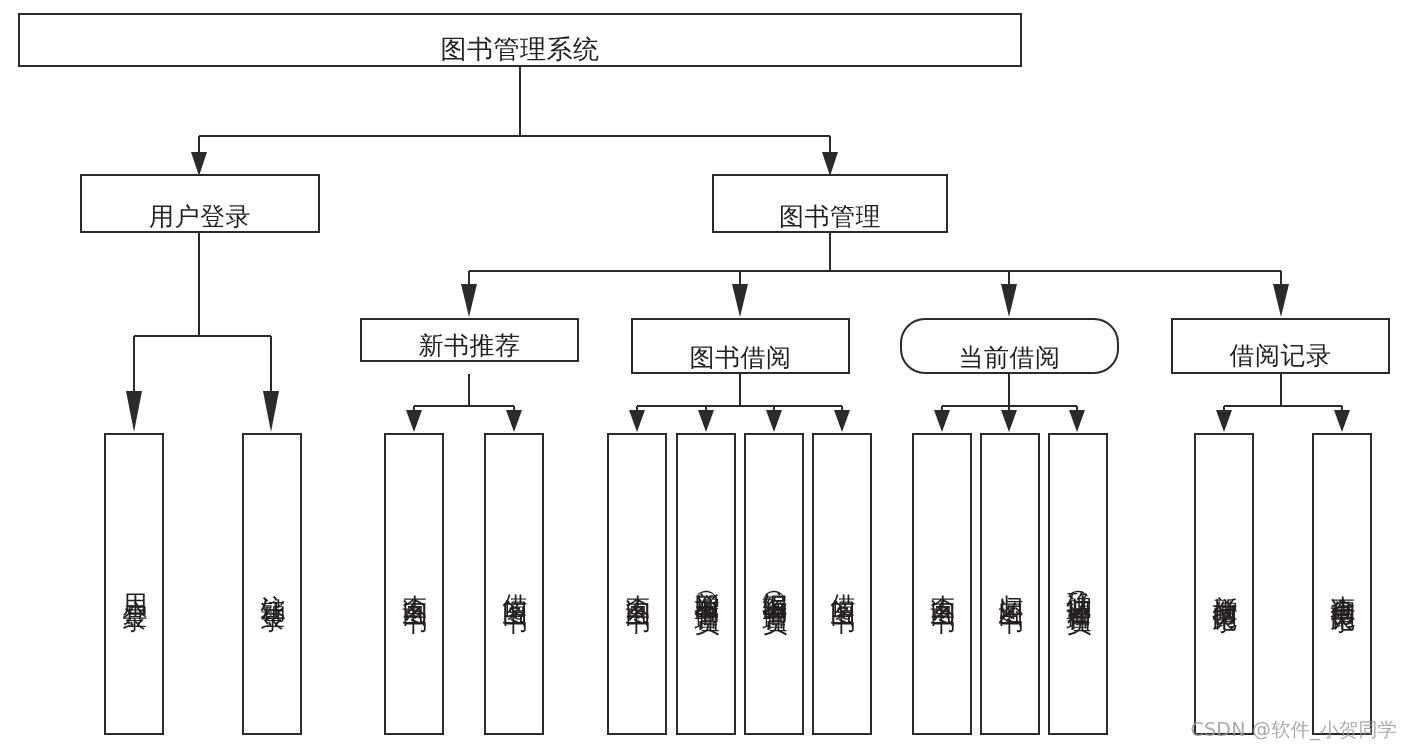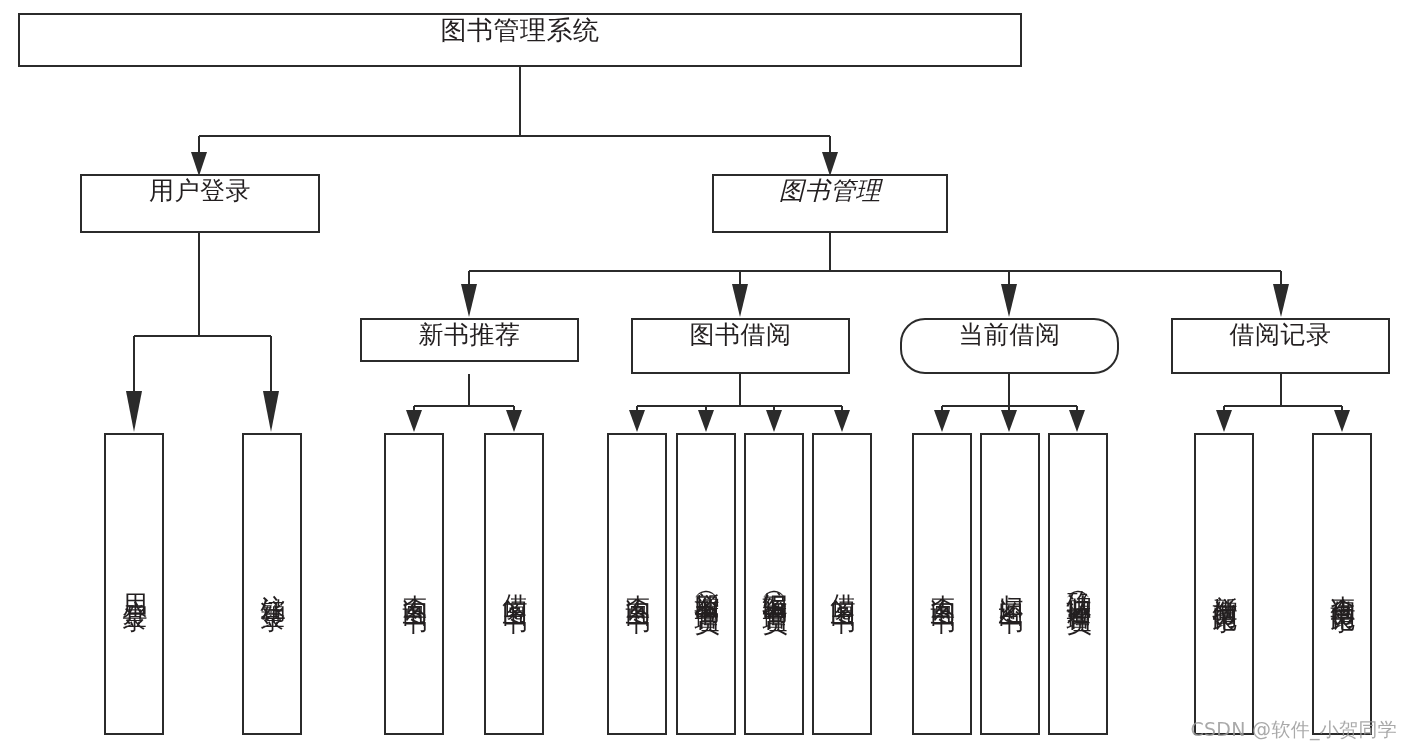--- a/index.html
+++ b/index.html
@@ -30,21 +30,21 @@
   }
   #wires polygon{ fill:#2b2b2b; }
 
   
   .node{
     position:absolute;
     box-sizing:border-box;
     border:2.6px solid #2b2b2b;
     background:#ffffff;
     display:flex;
-    align-items:flex-start;
+    align-items:flex-end;
     justify-content:center;
     text-align:center;
     line-height:1.18;
     color:#231f20;
   }
   .node.h{            
     font-size:25px;
     letter-spacing:.5px;
     white-space:nowrap;
   }
@@ -150,34 +150,34 @@
     <polygon points="1334,410 1350,410 1342,432"></polygon>
   </svg>
 
   <div class="node h root" style="left:18px;  top:13px;  width:1004px; height:54px;">
     <span>图书管理系统</span>
   </div>
 
   <div class="node h" style="left:80px;  top:174px; width:240px; height:59px;">
     <span>用户登录</span>
   </div>
-  <div class="node h" style="left:712px; top:174px; width:236px; height:59px;font-style:italic;">
+  <div class="node h" style="left:712px; top:174px; width:236px; height:59px;">
     <span>图书管理</span>
   </div>
 
   <div class="node h" style="left:360px;  top:318px; width:219px; height:44px;">
     <span>新书推荐</span>
   </div>
   <div class="node h" style="left:631px;  top:318px; width:219px; height:56px;">
     <span>图书借阅</span>
   </div>
   <div class="node h" style="left:900px;  top:318px; width:219px; height:56px;border-radius:25px;">
     <span>当前借阅</span>
   </div>
-  <div class="node h" style="left:1171px; top:318px; width:219px; height:56px;">
+  <div class="node h" style="left:1171px; top:318px; width:219px; height:56px;font-family:Liberation Mono, monospace;">
     <span>借阅记录</span>
   </div>
 
   <div class="node v" style="left:104px; top:433px; width:60px; height:302px;">
     <span class="vtext">用户登录</span>
   </div>
   <div class="node v" style="left:242px; top:433px; width:60px; height:302px;">
     <span class="vtext">注销登录</span>
   </div>
 

